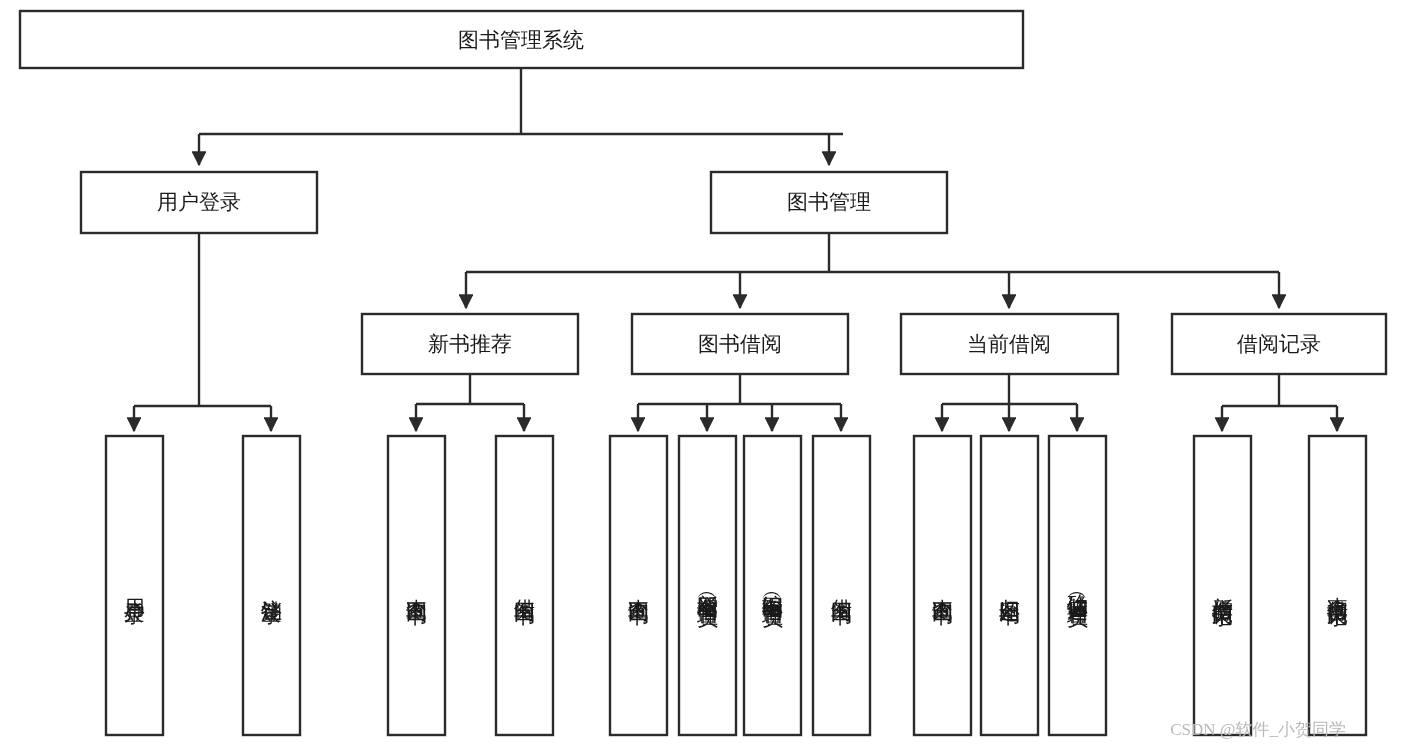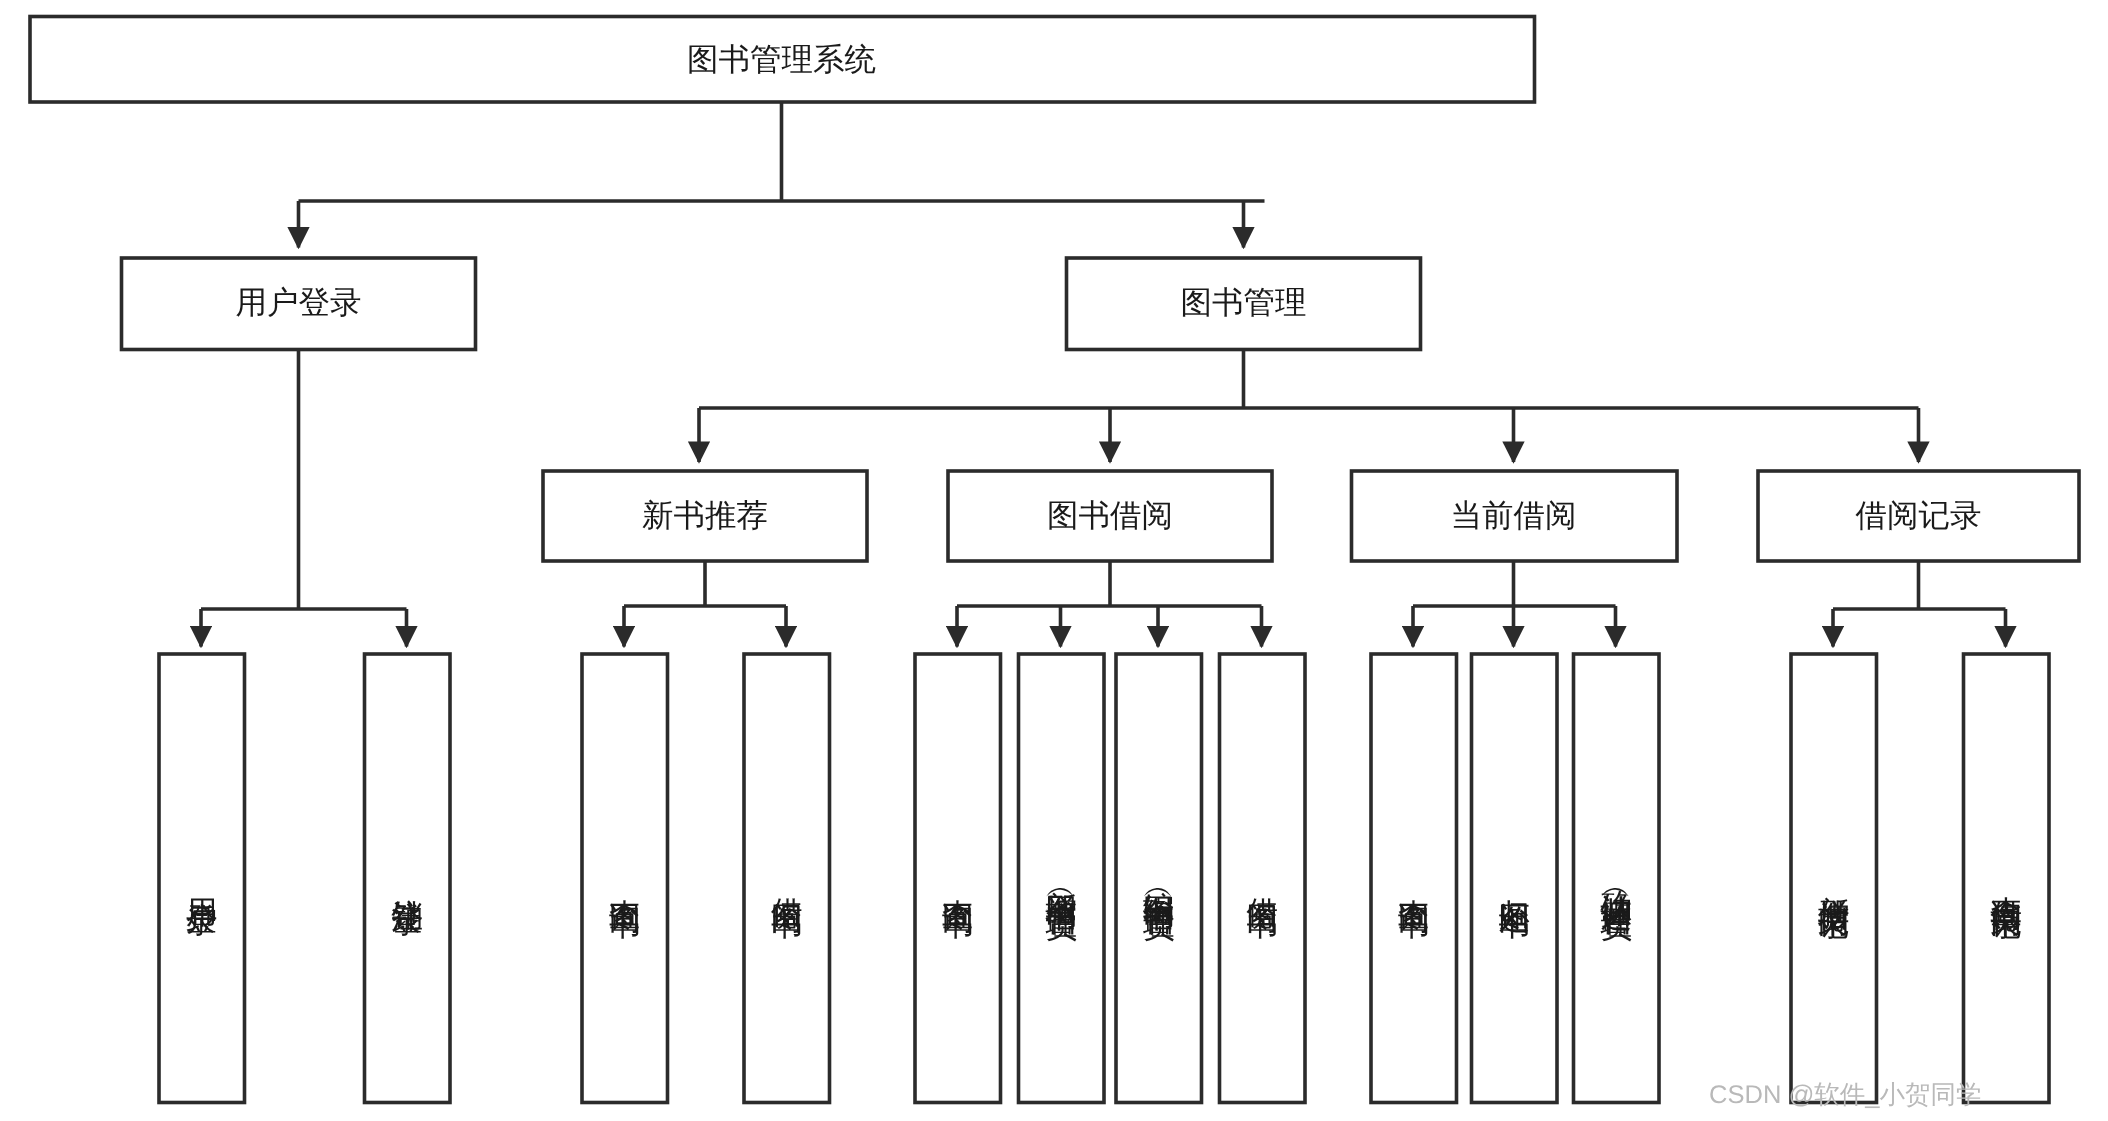--- a/index.html
+++ b/index.html
@@ -10,20 +10,21 @@
   body {
     width: 1405px;
     height: 747px;
     font-family: "DejaVu Sans", "Liberation Sans", sans-serif;
     overflow: hidden;
   }
   #diagram-root {
     position: relative;
     width: 1331px;
     height: 747px;
+    padding-left: 25px;
   }
   svg#flow {
     position: absolute;
     top: 0;
     left: 0;
     width: 1405px;
     height: 747px;
   }
   .nodebox {
     fill: #ffffff;
@@ -55,21 +56,21 @@
     display: flex;
     align-items: center;
     justify-content: center;
     white-space: nowrap;
     pointer-events: none;
   }
   .watermark {
     position: absolute;
     right: 10px;
     bottom: 6px;
-    font-family: Liberation Sans, sans-serif;
+    font-family: Liberation Serif, serif;
     font-size: 17px;
     color: #b9b9b9;
     white-space: nowrap;
   }
 </style>
 </head>
 <body>
 
 <div id="diagram-root">
 

